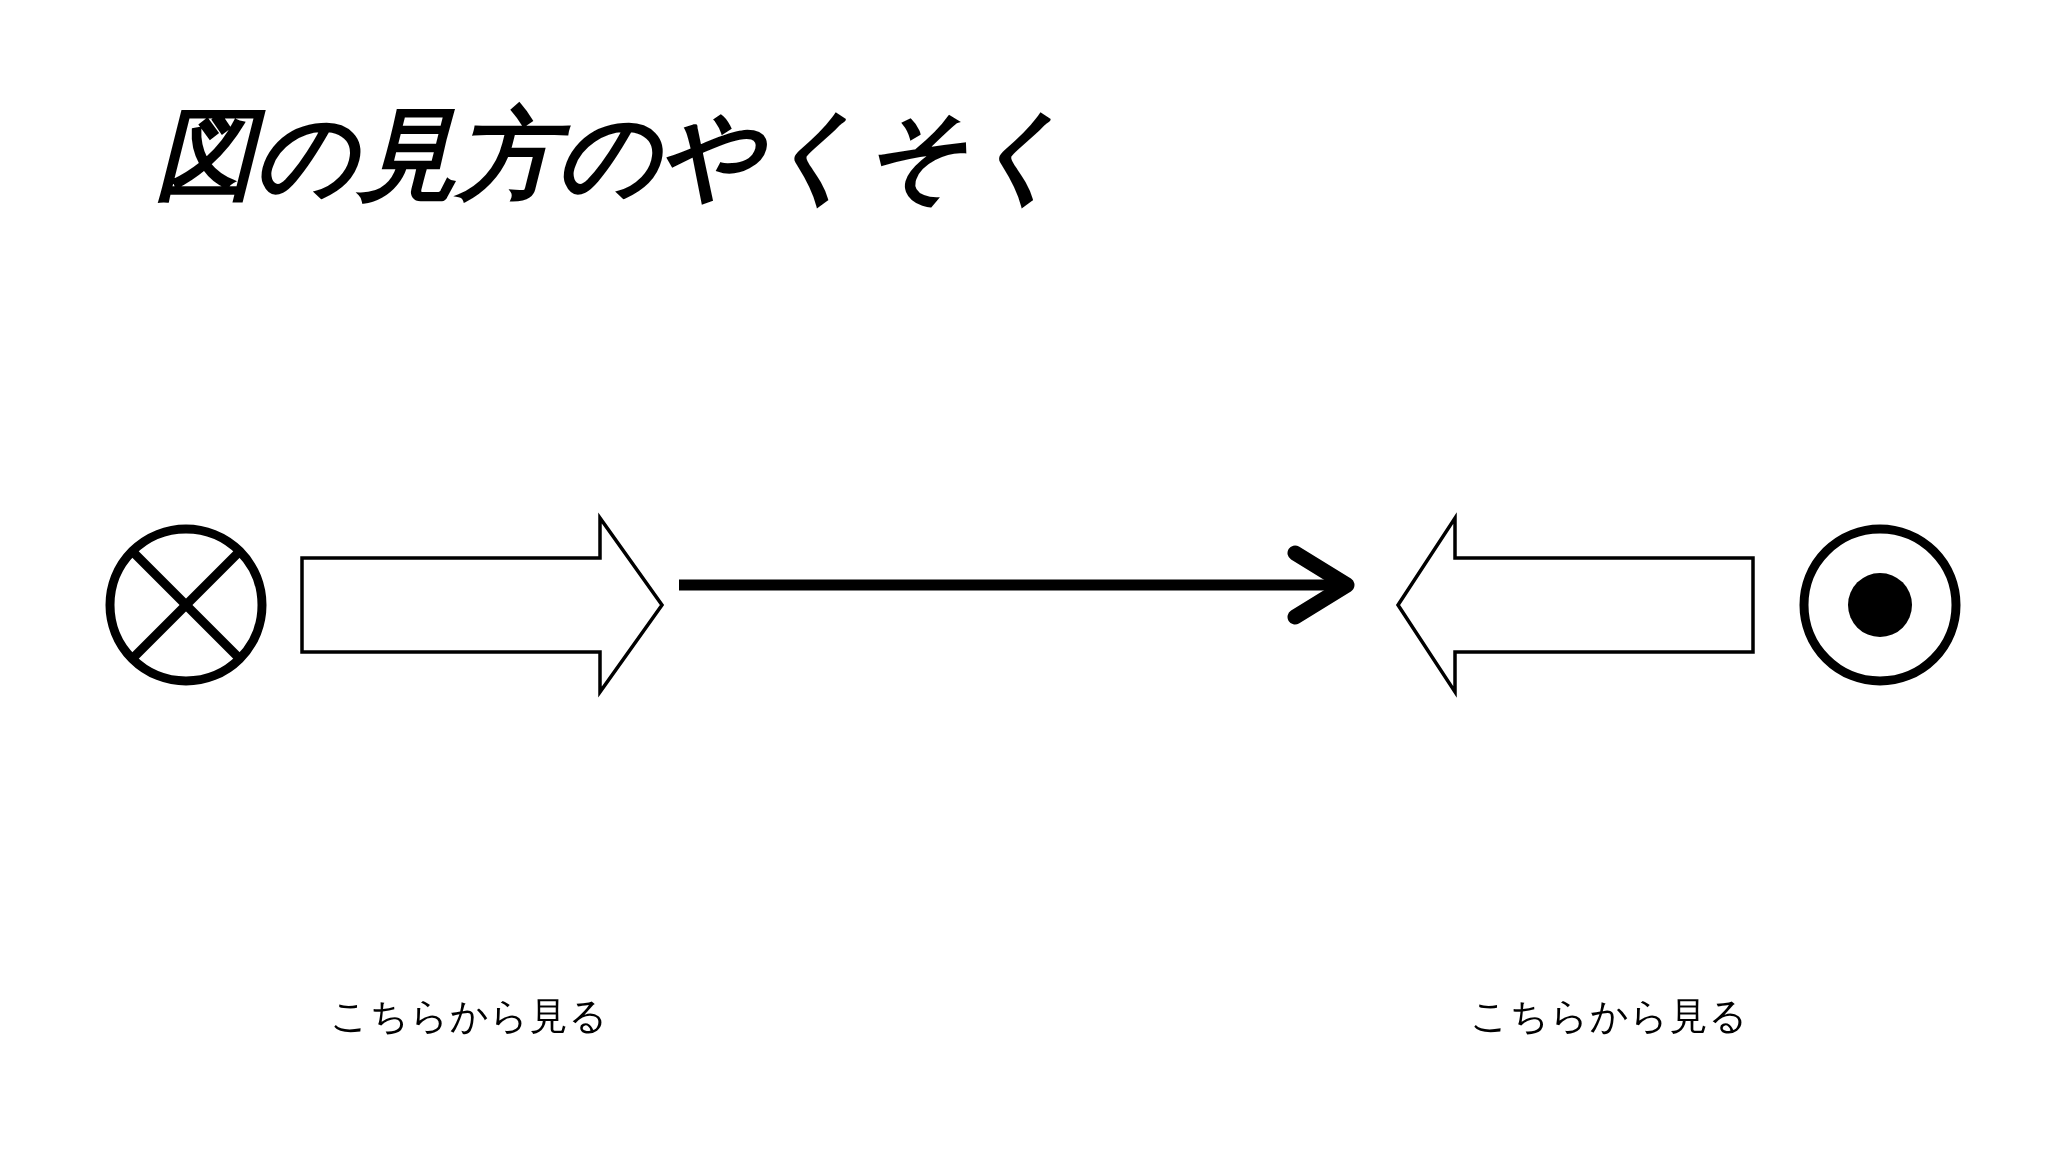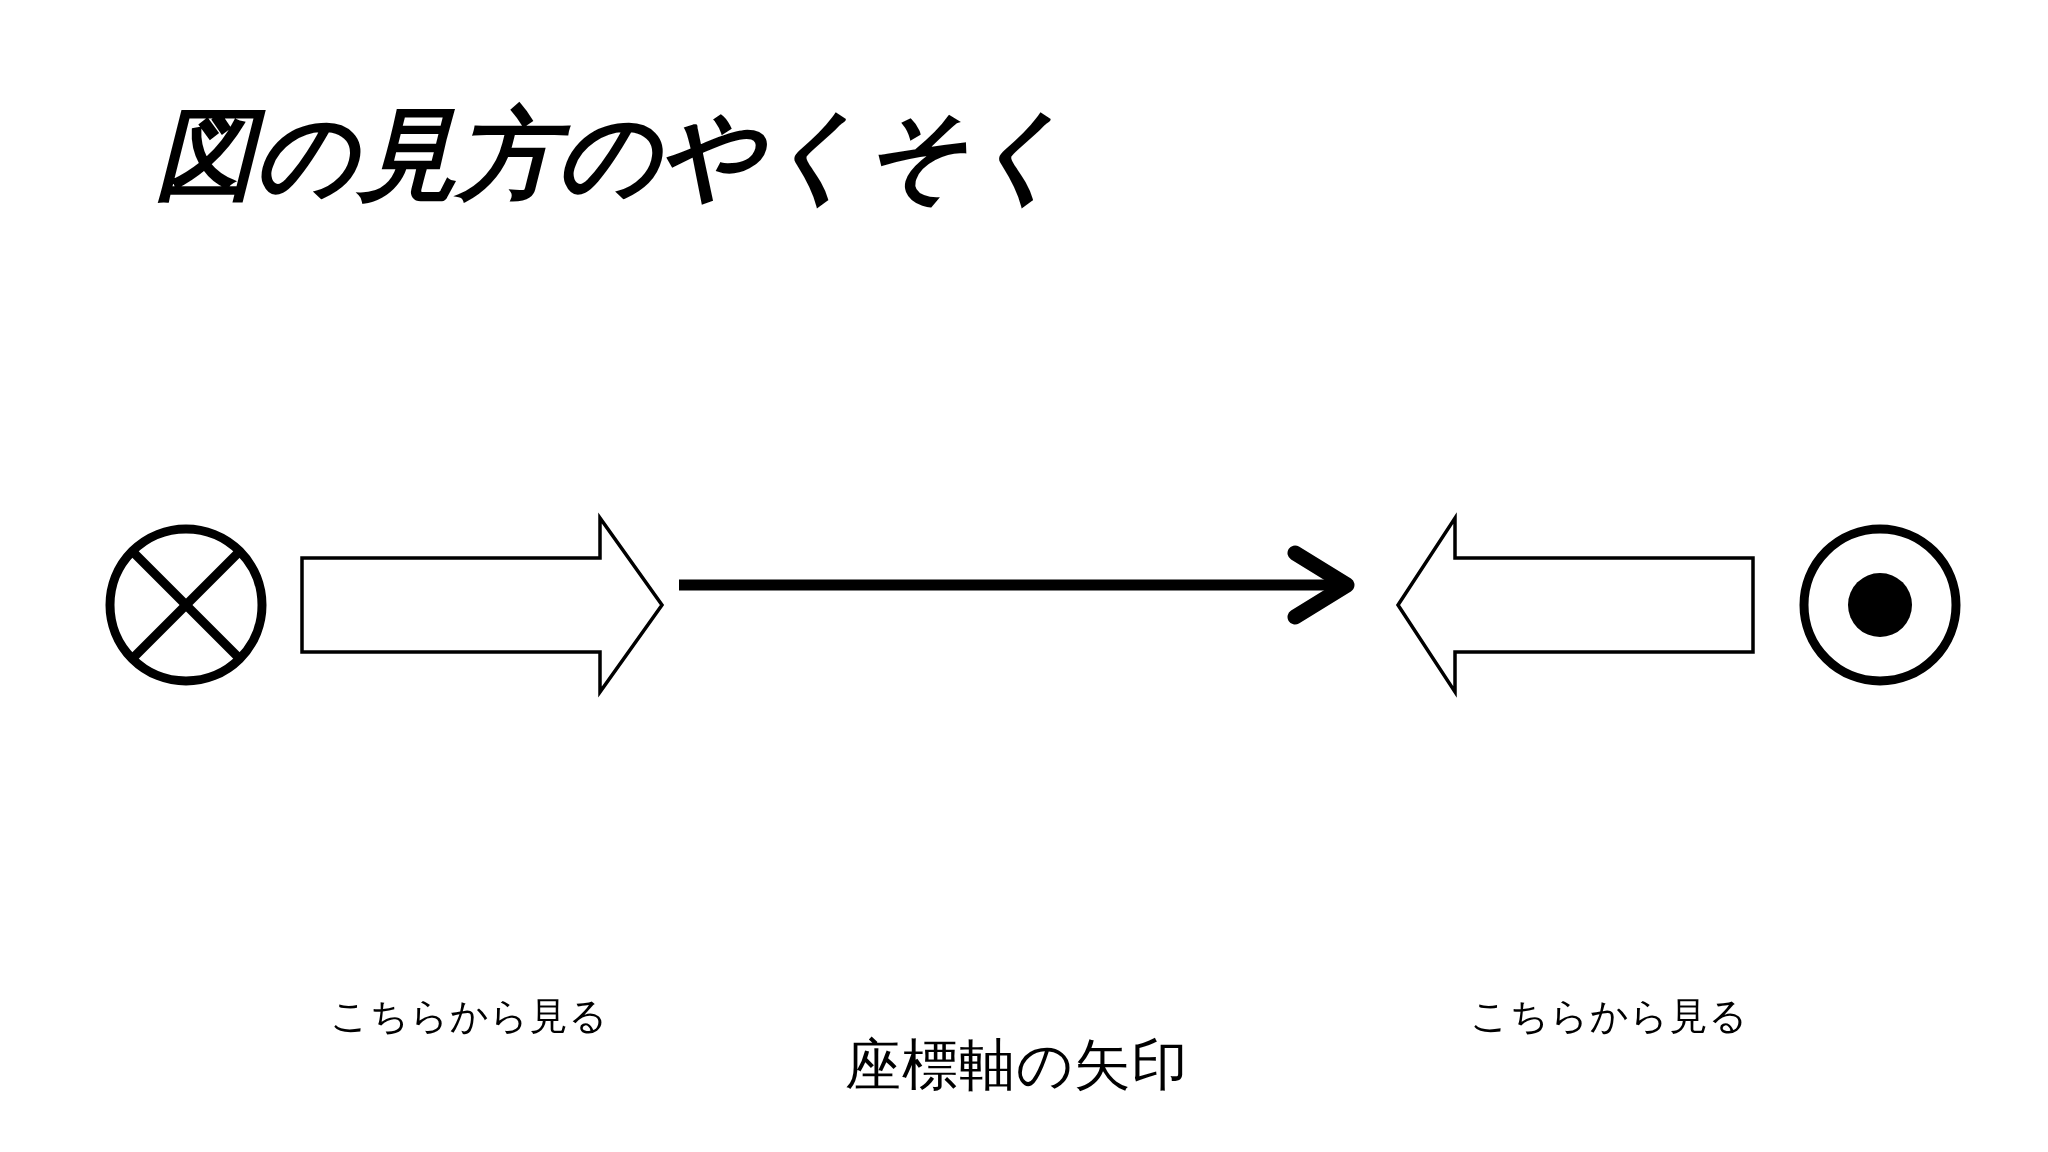--- a/index.html
+++ b/index.html
@@ -122,21 +122,20 @@
       </svg>
     </div>
     <div class="block-arrow-label label-left">こちらから見る</div>
 
     <div class="axis-arrow">
       <svg viewBox="0 0 700 80" xmlns="http://www.w3.org/2000/svg">
         <line x1="4" y1="40" x2="660" y2="40" stroke="#000000" stroke-width="11" stroke-linecap="butt"></line>
         <polyline points="620,8 672,40 620,72" fill="none" stroke="#000000" stroke-width="15" stroke-linecap="round" stroke-linejoin="round"></polyline>
       </svg>
     </div>
-    <div class="axis-label">座標軸の矢印</div>
 
     <div class="block-arrow block-arrow-right">
       <svg viewBox="0 0 360 190" preserveAspectRatio="none" xmlns="http://www.w3.org/2000/svg">
         <polygon points="358,48 60,48 60,8 3,95 60,182 60,142 358,142" fill="#ffffff" stroke="#000000" stroke-width="3.5" stroke-linejoin="miter"></polygon>
       </svg>
     </div>
     <div class="block-arrow-label label-right">こちらから見る</div>
 
     <div class="sym sym-right">
       <svg viewBox="0 0 166 166" xmlns="http://www.w3.org/2000/svg">

